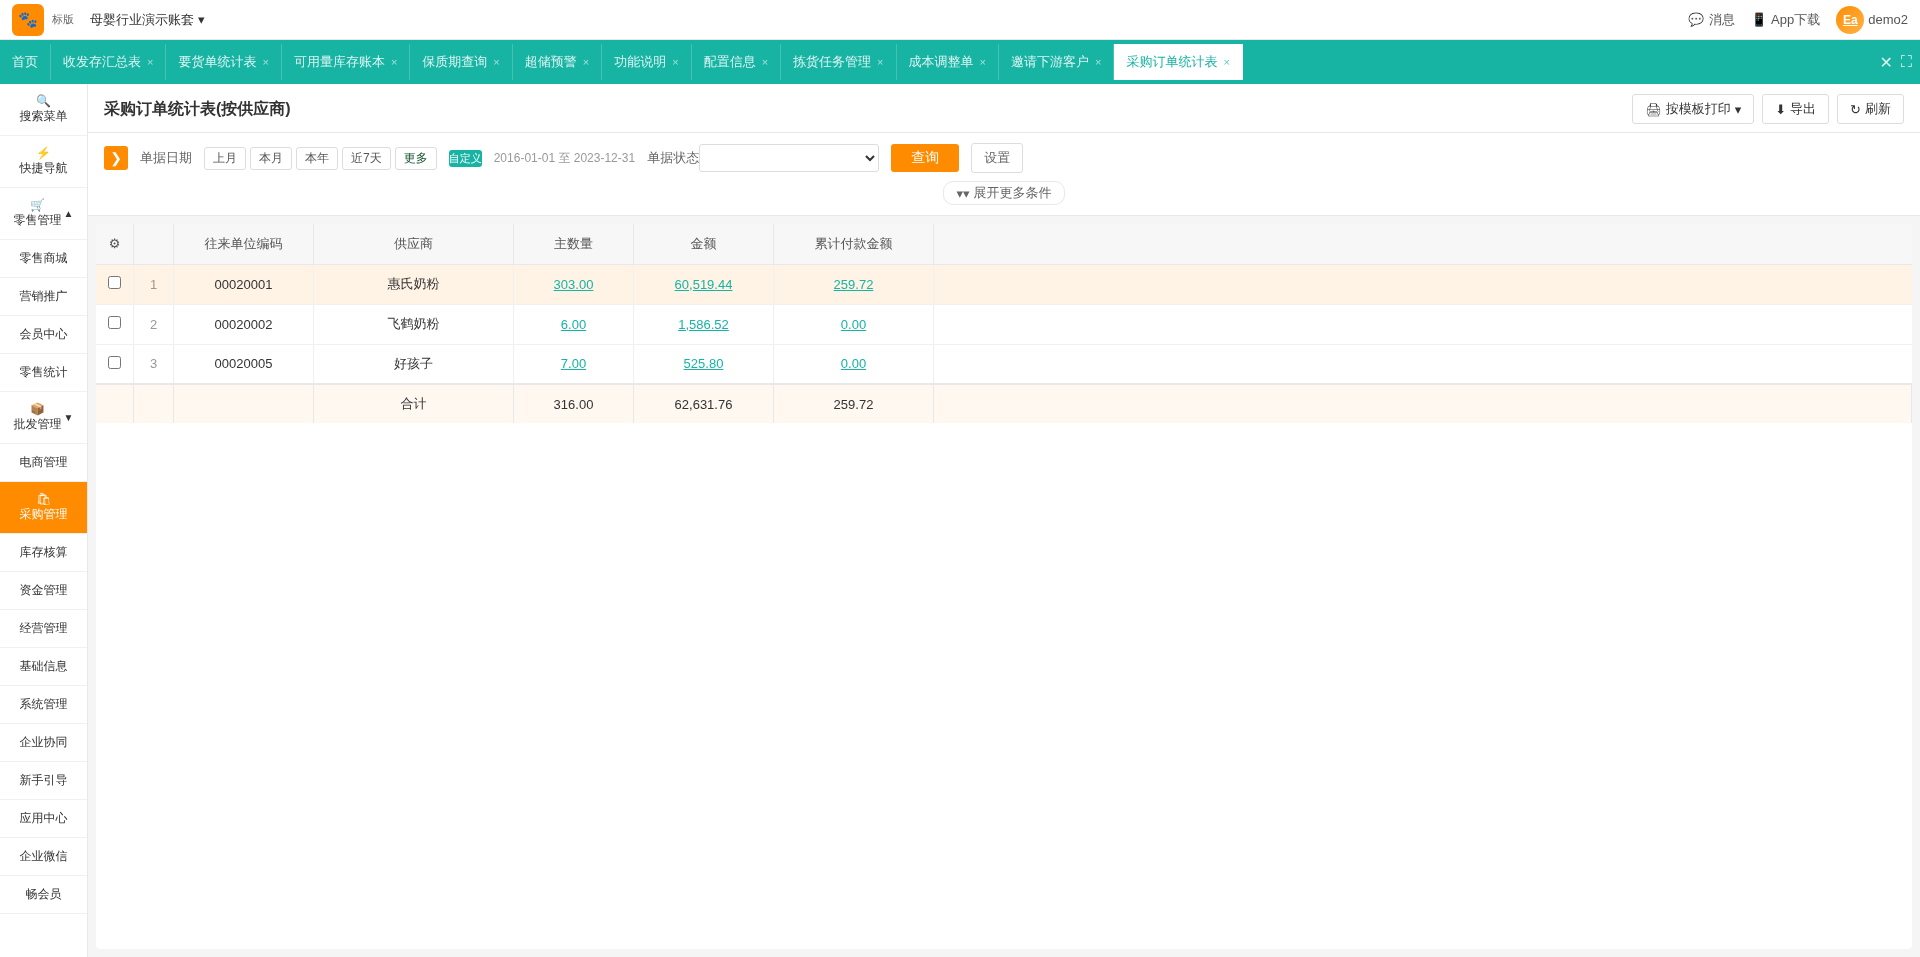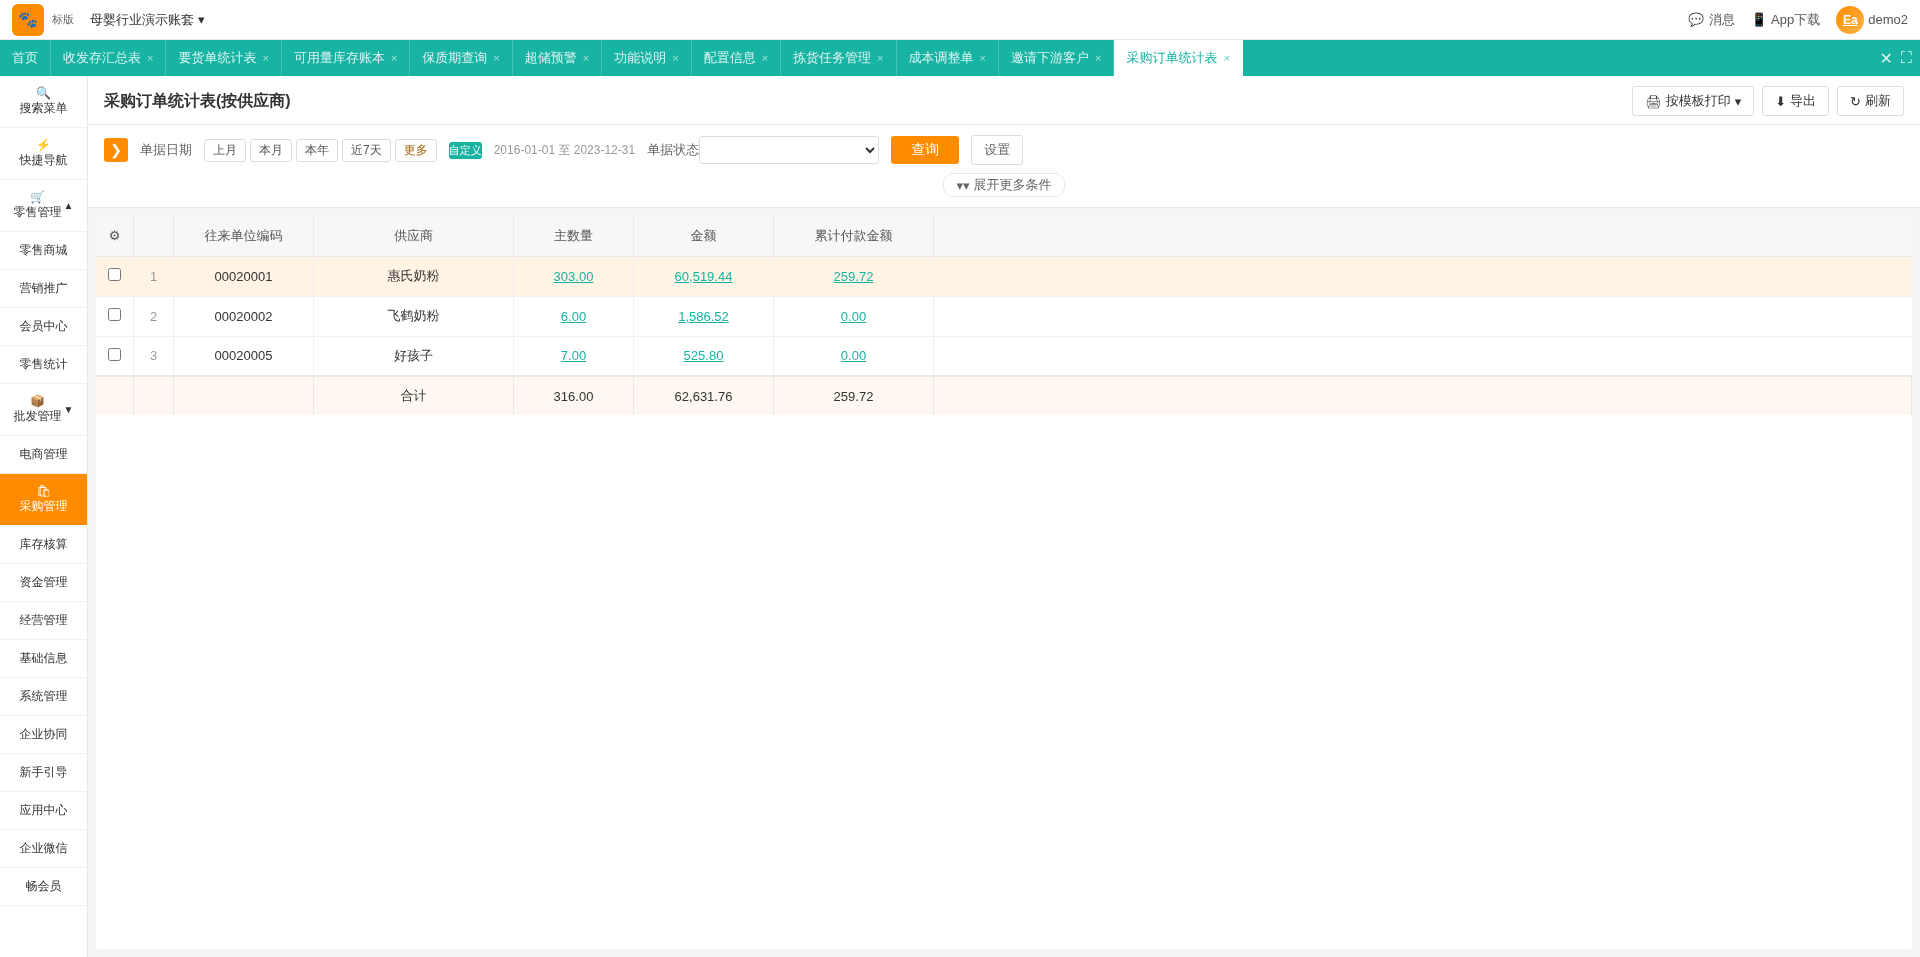--- a/index.html
+++ b/index.html
@@ -43,21 +43,21 @@
     }
     .user-avatar {
       width: 28px; height: 28px; border-radius: 50%;
       background: linear-gradient(135deg, #ff8c00, #ffb347);
       display: flex; align-items: center; justify-content: center;
       color: white; font-size: 12px; font-weight: bold; text-decoration: underline;
     }
 
     
     .tab-bar {
-      height: 36px;
+      height: 44px;
       background: #17b3a3;
       display: flex;
       align-items: center;
       flex-shrink: 0;
       overflow: hidden;
     }
     .tab-item {
       height: 36px;
       display: flex; align-items: center;
       padding: 0 12px;
@@ -196,21 +196,21 @@
       display: flex; gap: 4px;
     }
     .date-chip {
       padding: 2px 8px;
       border: 1px solid #ddd;
       border-radius: 3px;
       font-size: 12px;
       color: #555;
       cursor: pointer;
     }
-    .date-chip.more { color: #a16207; }
+    .date-chip.more { color: #14532d; }
     .custom-badge {
       background: #17b3a3;
       color: white;
       padding: 1px 0;
       border-radius: 3px;
       font-size: 11px;
     }
     .date-range-text {
       color: #999; font-size: 12px;
     }

